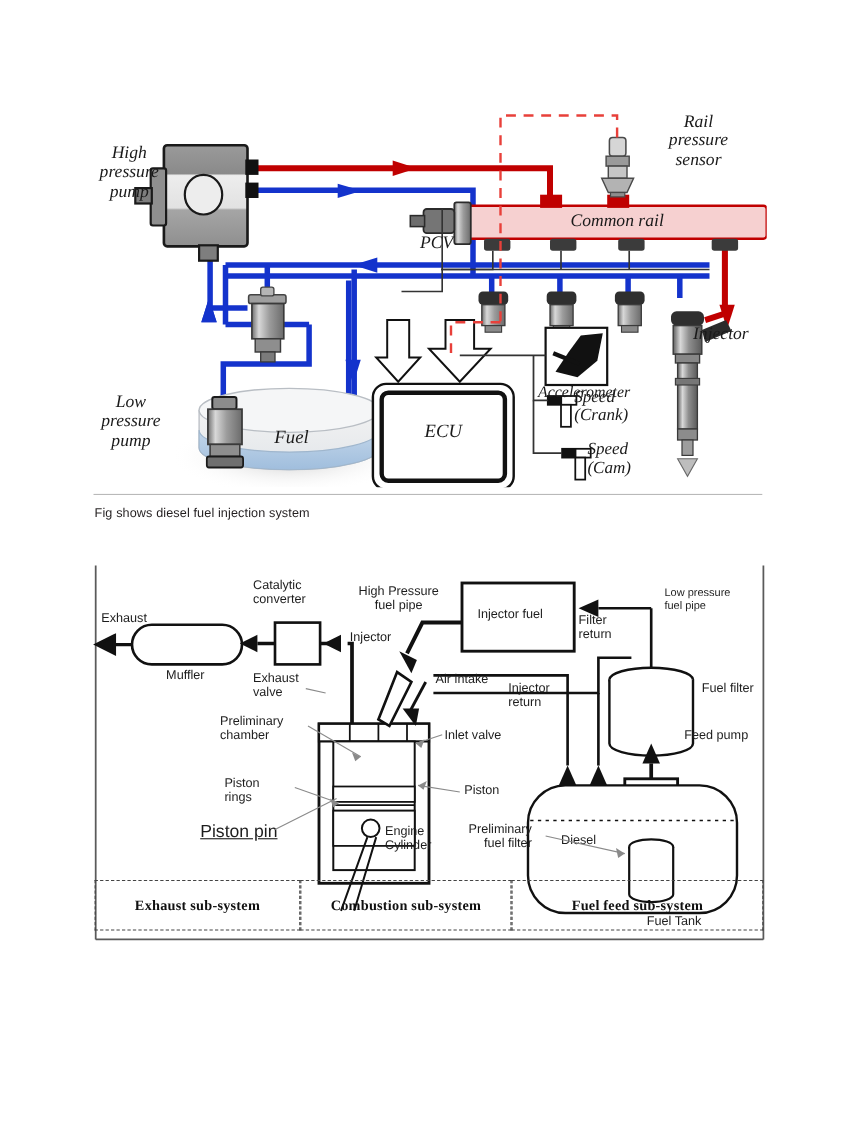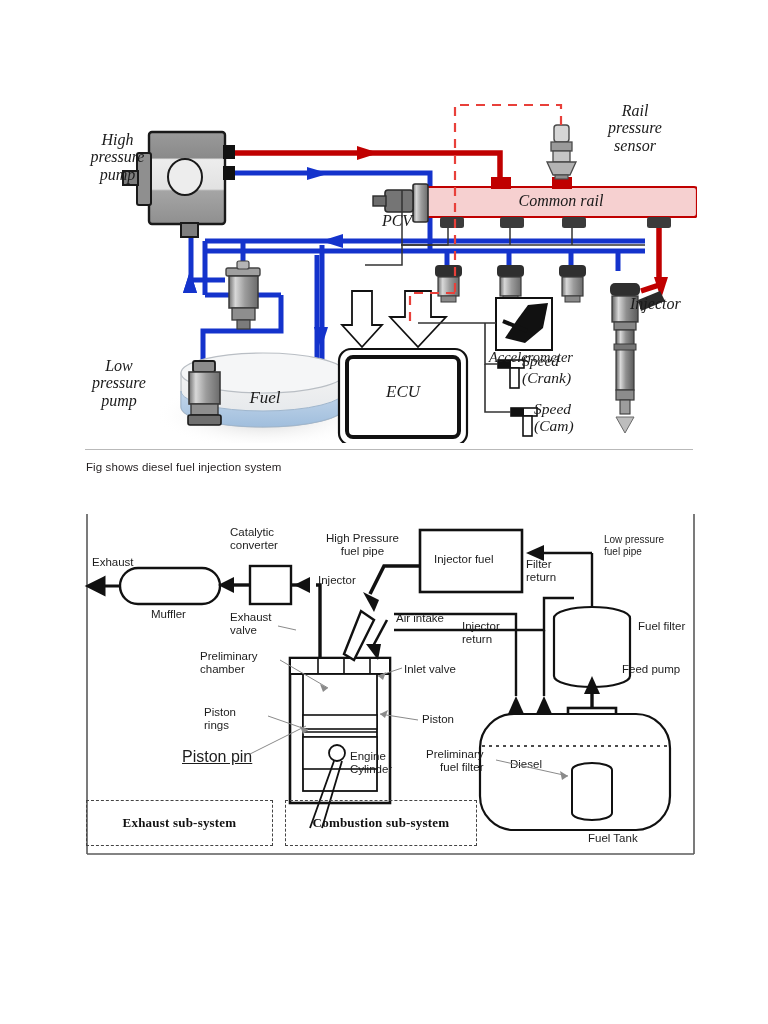--- a/index.html
+++ b/index.html
@@ -499,23 +499,26 @@
       </g>
       <g fill="#8a8a8a">
         <polygon points="246,180 238,176 241,184"></polygon>
         <polygon points="226,222 218,218 221,226"></polygon>
         <polygon points="298,206 306,202 303,210"></polygon>
         <polygon points="296,168 304,164 301,172"></polygon>
         <polygon points="486,268 478,263 480,272"></polygon>
       </g>
     </svg>
 
-    <div style="position:absolute; left:4px; top:292px; width:608px; height:46px; display:flex; gap:12px; align-items:stretch;text-align:center;">
+    <div style="position:absolute; left:4px; top:292px; width:608px; height:46px; display:flex; align-items:stretch;text-align:center;">
       <div style="flex:0 0 185px; border:1.6px dashed #444; display:flex; align-items:center; justify-content:center;">
         <span class="sub-label">Exhaust sub-system</span>
       </div>
       <div style="flex:0 0 190px; border:1.6px dashed #444; display:flex; align-items:center; justify-content:center;">
         <span class="sub-label">Combustion sub-system</span>
       </div>
+      <div style="flex:1 1 auto; border:1.6px dashed #444; display:flex; align-items:center; justify-content:center;">
+        <span class="sub-label">Fuel feed sub-system</span>
+      </div>
     </div>
   </div>
 
 </div>
 
 </body></html>

